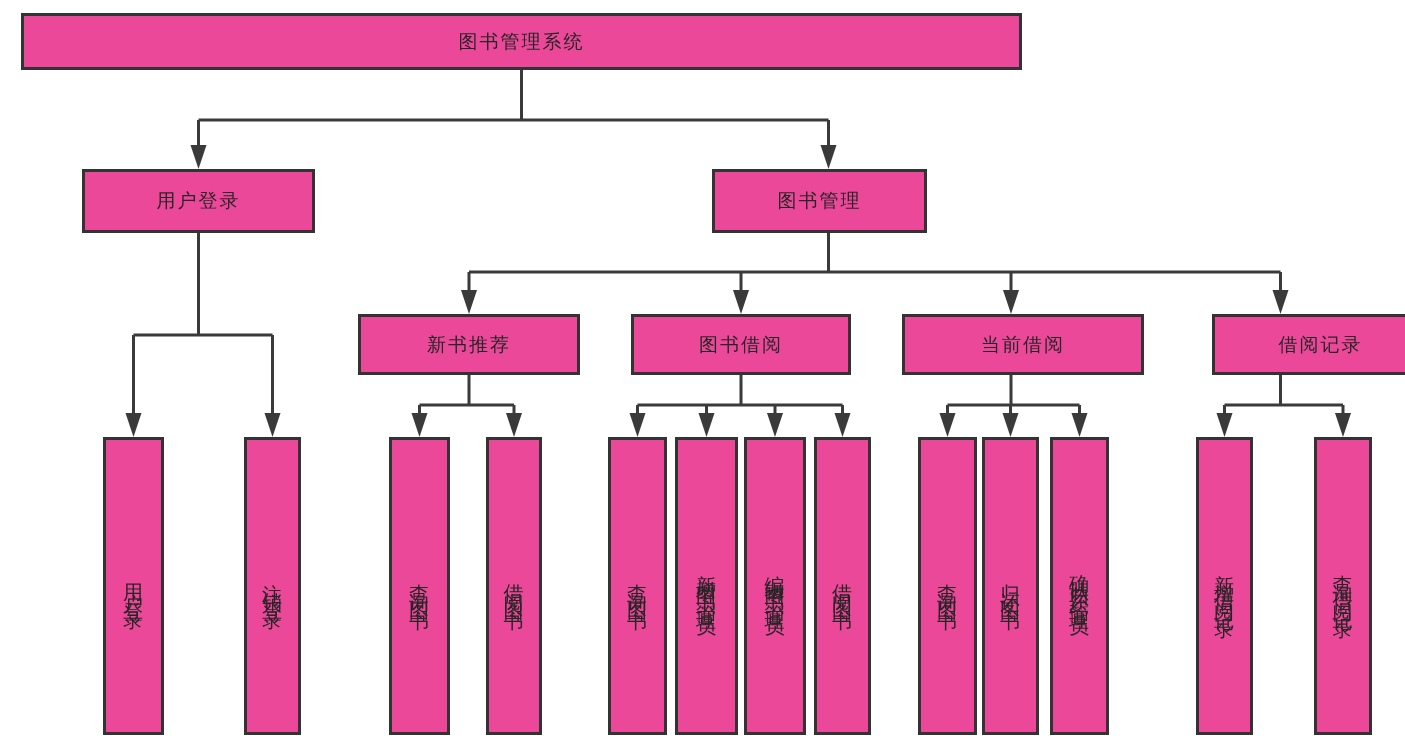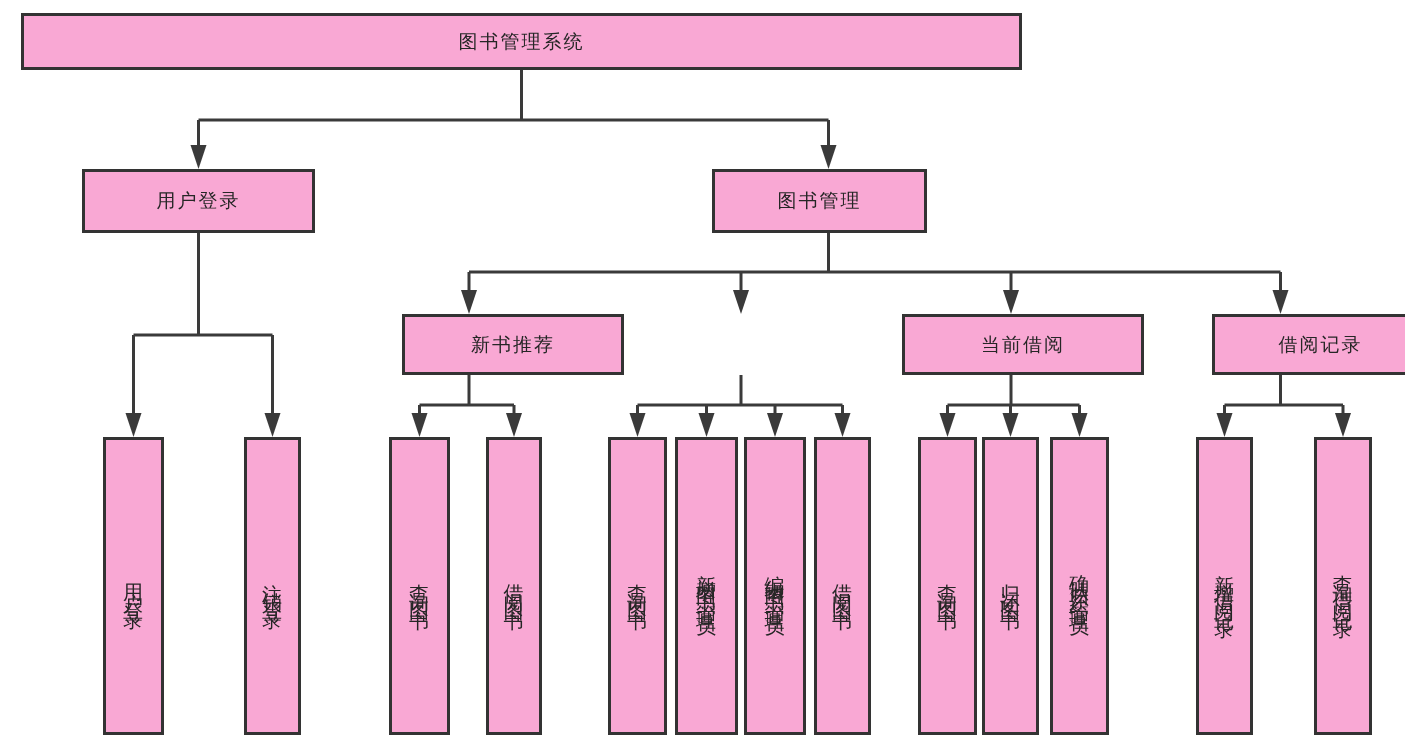--- a/index.html
+++ b/index.html
@@ -15,30 +15,30 @@
     position:relative;
     width:1405px;height:747px;
     background:var(--bg);
     overflow:hidden;
   }
   .wires{position:absolute;left:0;top:0;width:1405px;height:747px;}
   .box{
     position:absolute;
     box-sizing:border-box;
     border:3px solid var(--border);
-    background:#f9a8d4;
+    background:#ec4899;
     display:flex;align-items:center;justify-content:center;
     color:var(--text);
   }
   .hlabel{font-size:19px;letter-spacing:2px;white-space:nowrap;}
   .root{left:21px;top:13px;width:1001px;height:57px;}
   .lvl2-a{left:82px;top:169px;width:233px;height:64px;}
   .lvl2-b{left:712px;top:169px;width:215px;height:64px;}
   .lvl3{top:314px;height:61px;}
-  .lvl3-a{left:358px;width:222px;margin-left:44px;}
+  .lvl3-a{left:358px;width:222px;}
   .lvl3-b{left:631px;width:220px;}
   .lvl3-c{left:902px;width:242px;}
   .lvl3-d{left:1172px;width:217px;margin-left:40px;}
   .leaf{top:437px;height:298px;}
   .vlabel{
     writing-mode:vertical-rl;
     text-orientation:mixed;
     font-size:20px;
     letter-spacing:9px;
     line-height:1;
@@ -119,20 +119,23 @@
   <div class="box lvl2-a">
     <span class="hlabel">用户登录</span>
   </div>
   <div class="box lvl2-b">
     <span class="hlabel">图书管理</span>
   </div>
 
   <div class="box lvl3 lvl3-a">
     <span class="hlabel">新书推荐</span>
   </div>
+  <div class="box lvl3 lvl3-b">
+    <span class="hlabel">图书借阅</span>
+  </div>
   <div class="box lvl3 lvl3-c">
     <span class="hlabel">当前借阅</span>
   </div>
   <div class="box lvl3 lvl3-d">
     <span class="hlabel">借阅记录</span>
   </div>
 
   <div class="box leaf l1">
     <span class="vlabel">用户登录</span>
   </div>

